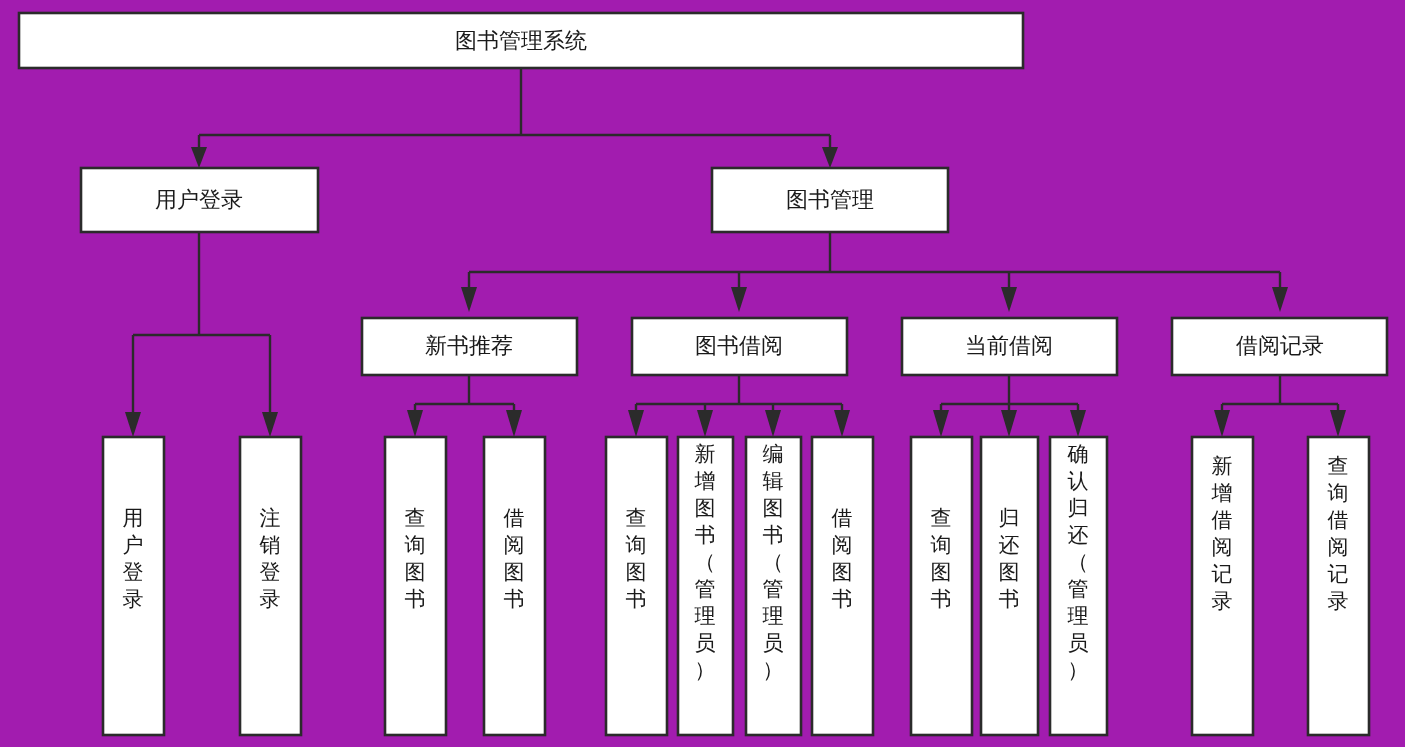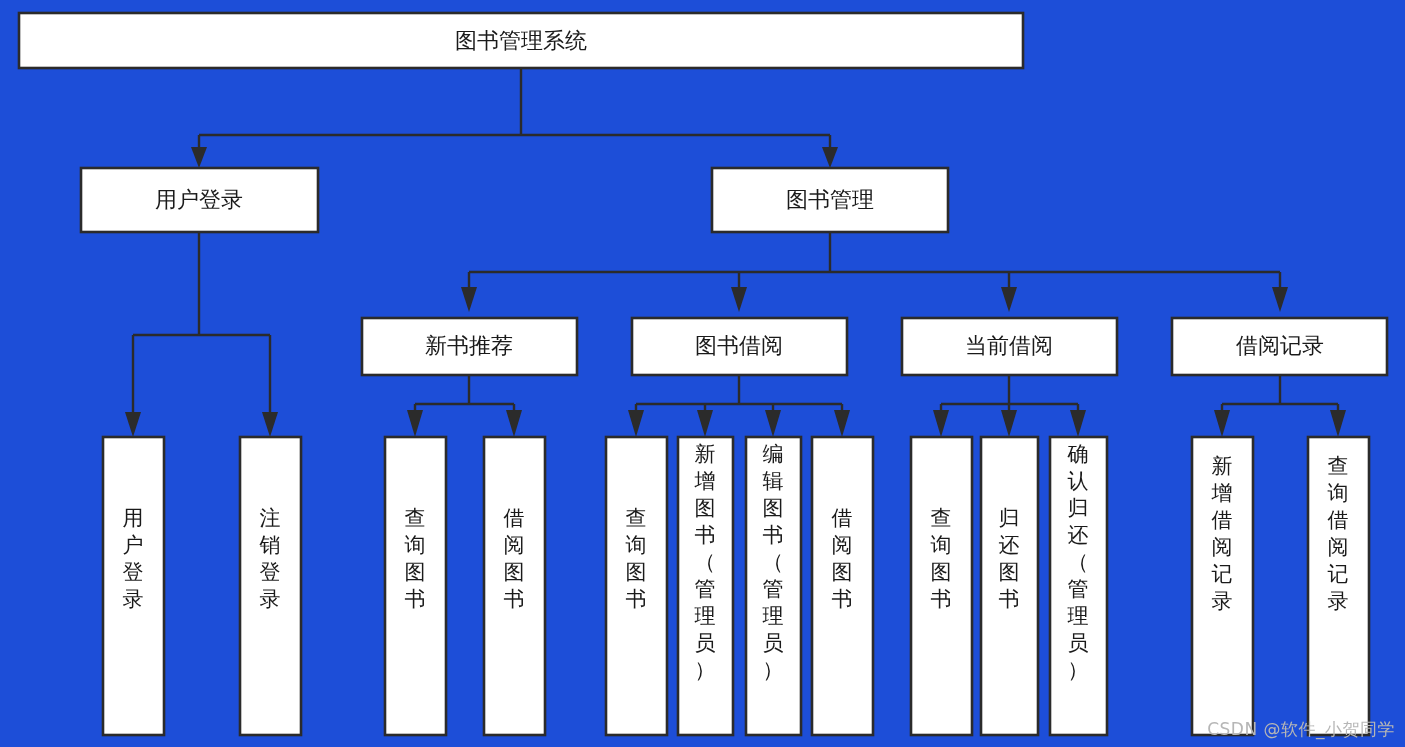--- a/index.html
+++ b/index.html
@@ -12,21 +12,21 @@
     width: 1405px;
     height: 747px;
     font-family: "DejaVu Sans", "Liberation Sans", sans-serif;
     overflow: hidden;
     position: relative;
   }
   #diagram-root {
     position: relative;
     width: 1405px;
     height: 747px;
-    background: #1d4ed8;
+    background: #a21caf;
   }
   svg.diagram-canvas {
     position: absolute;
     left: 0;
     top: 0;
     width: 1405px;
     height: 747px;
     display: block;
   }
   .node-box {
@@ -233,14 +233,13 @@
       <text class="node-label-v" x="1222" y="473"><tspan x="1222" dy="0">新</tspan><tspan x="1222" dy="27">增</tspan><tspan x="1222" dy="27">借</tspan><tspan x="1222" dy="27">阅</tspan><tspan x="1222" dy="27">记</tspan><tspan x="1222" dy="27">录</tspan></text>
     </g>
 
     <g>
       <rect class="node-box" x="1308" y="437" width="61" height="298"></rect>
       <text class="node-label-v" x="1338" y="473"><tspan x="1338" dy="0">查</tspan><tspan x="1338" dy="27">询</tspan><tspan x="1338" dy="27">借</tspan><tspan x="1338" dy="27">阅</tspan><tspan x="1338" dy="27">记</tspan><tspan x="1338" dy="27">录</tspan></text>
     </g>
 
   </svg>
 
-  <div class="watermark">CSDN @软件_小贺同学</div>
 </div>
 
 </body></html>

